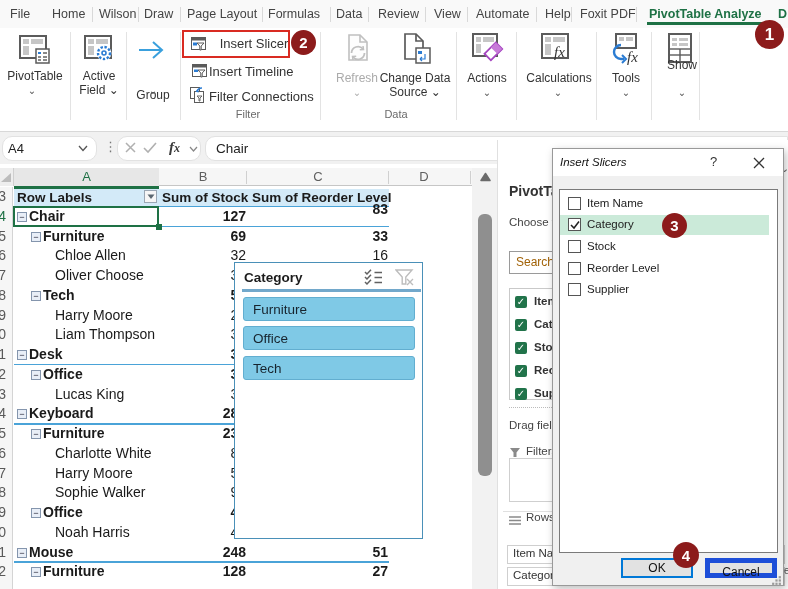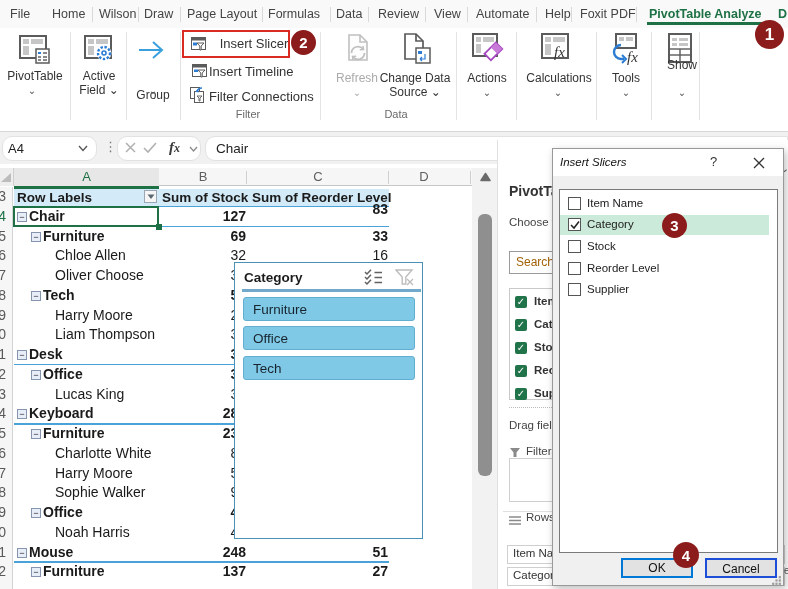--- a/index.html
+++ b/index.html
@@ -347,21 +347,21 @@
 <div class="num " style="left:247px;top:522.75px;width:141px;">12</div>
 <div class="rownum" style="left:-7px;top:542.50px;">1</div>
 <div class="collapse" style="left:17px;top:547.50px;">−</div>
 <div class="cell bold" style="left:29px;top:542.50px;">Mouse</div>
 <div class="num bold" style="left:159px;top:542.50px;width:87px;">248</div>
 <div class="num bold" style="left:247px;top:542.50px;width:141px;">51</div>
 <div class="abs" style="left:14px;top:561.25px;width:375px;height:1.5px;background:#4aa3d8;"></div>
 <div class="rownum" style="left:-7px;top:562.25px;">2</div>
 <div class="collapse" style="left:31px;top:567.25px;">−</div>
 <div class="cell bold" style="left:43px;top:562.25px;">Furniture</div>
-<div class="num bold" style="left:159px;top:562.25px;width:87px;">137</div>
+<div class="num bold" style="left:159px;top:562.25px;width:87px;">128</div>
 <div class="num bold" style="left:247px;top:562.25px;width:141px;">27</div>
 <div class="abs" style="left:13px;top:205.75px;width:146px;height:21px;border:2px solid #1e7145;z-index:5;"></div>
 <div class="abs" style="left:156px;top:223.75px;width:6px;height:6px;background:#1e7145;z-index:6;"></div>
 
 <div class="abs" style="left:472px;top:168px;width:25px;height:421px;background:#f2f2f2;"></div>
 <svg style="left:480px;top:172px;" width="11" height="10" viewBox="0 0 11 10">
     <path d="M5.5 1.5 L10 8.5 L1 8.5 Z" fill="#6a6a6a" stroke="#6a6a6a" stroke-width="1.5" stroke-linejoin="round"></path>
   </svg>
 <div class="abs" style="left:478px;top:214px;width:14px;height:262px;background:#8f8f8f;border-radius:6px;"></div>
 <div class="abs" style="left:497px;top:140px;width:291px;height:449px;background:#ffffff;border-left:1px solid #e0e0e0;"></div>
@@ -432,21 +432,21 @@
   </svg>
 <div class="abs" style="left:587px;top:218px;font-size:11.5px;color:#222;z-index:43;">Category</div>
 <div class="dchk" style="left:568px;top:240px;z-index:43;"></div>
 <div class="abs" style="left:587px;top:240px;font-size:11.5px;color:#222;z-index:43;">Stock</div>
 <div class="dchk" style="left:568px;top:262px;z-index:43;"></div>
 <div class="abs" style="left:587px;top:262px;font-size:11.5px;color:#222;z-index:43;">Reorder Level</div>
 <div class="dchk" style="left:568px;top:283px;z-index:43;"></div>
 <div class="abs" style="left:587px;top:283px;font-size:11.5px;color:#222;z-index:43;">Supplier</div>
 <div class="circle" style="left:662px;top:213px;width:25px;height:25px;font-size:15px;z-index:45;">3</div>
 <div class="abs" style="left:621px;top:557.5px;width:72px;height:20.5px;background:#e2e2e2;border:2px solid #0078d7;font-size:12px;color:#111;text-align:center;line-height:16px;z-index:42;">OK</div>
-<div class="abs" style="left:705px;top:557.5px;width:72px;height:20.5px;background:#e2e2e2;border:2px solid #1d4ed8;font-size:12px;color:#111;text-align:center;line-height:19px;z-index:42;">Cancel</div>
+<div class="abs" style="left:705px;top:557.5px;width:72px;height:20.5px;background:#e2e2e2;border:5px solid #1d4ed8;font-size:12px;color:#111;text-align:center;line-height:19px;z-index:42;">Cancel</div>
 <div class="circle" style="left:673px;top:542px;width:26px;height:26px;font-size:15px;z-index:45;">4</div>
 <svg style="left:771px;top:575px;z-index:42;" width="11" height="11" viewBox="0 0 10 10">
  <g fill="#9a9a9a">
       <rect x="7" y="1" width="2" height="2"></rect>
       <rect x="4" y="4" width="2" height="2"></rect>
       <rect x="7" y="4" width="2" height="2"></rect>
       <rect x="1" y="7" width="2" height="2"></rect>
       <rect x="4" y="7" width="2" height="2"></rect>
       <rect x="7" y="7" width="2" height="2"></rect>
     </g>

